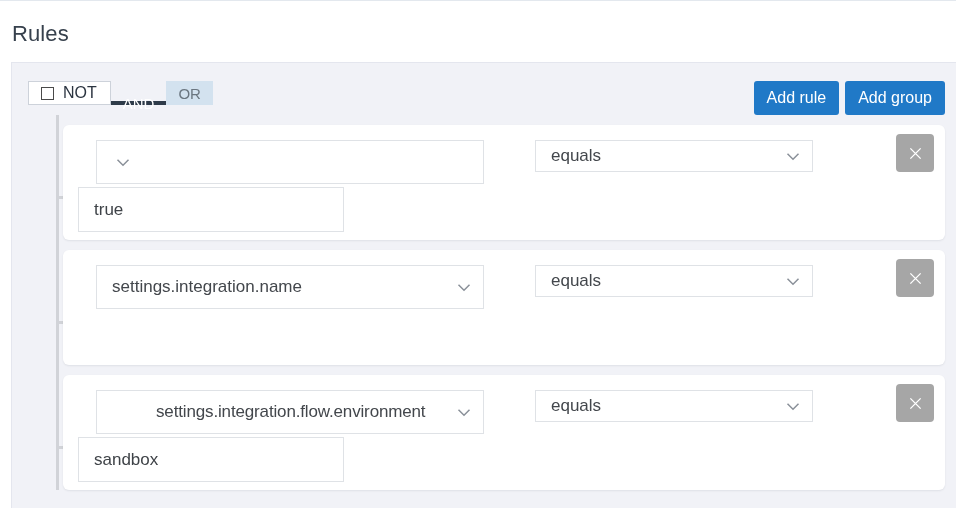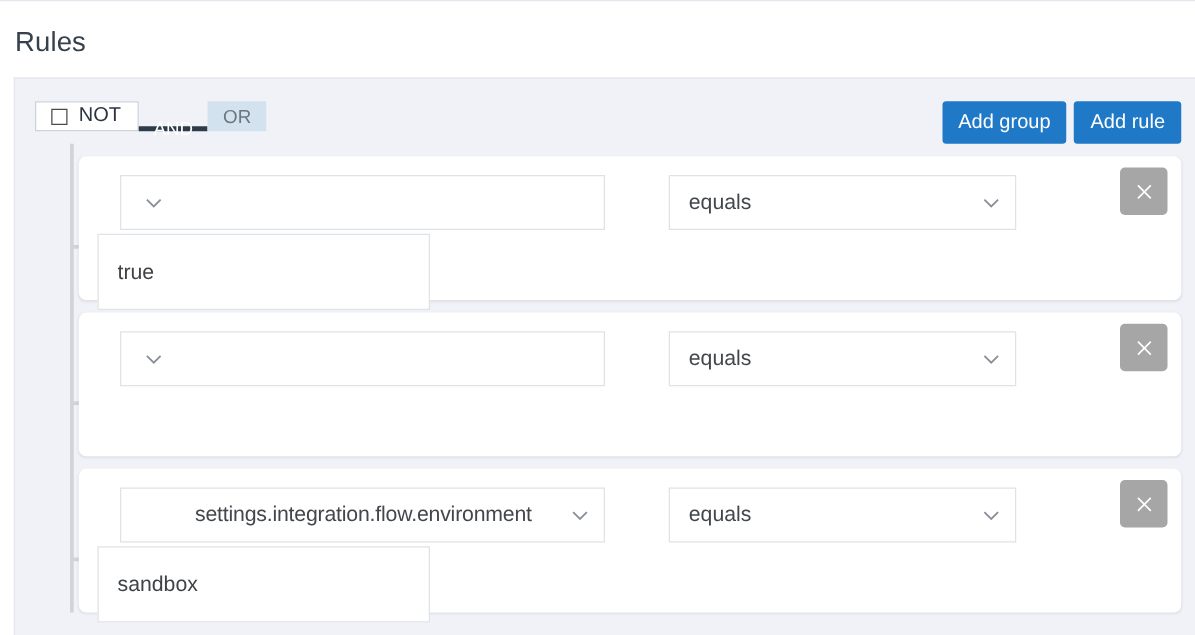--- a/index.html
+++ b/index.html
@@ -188,21 +188,21 @@
     white-space: nowrap;
     overflow: hidden;
   }
   .field-select.tight .sel-text { letter-spacing: -0.15px; margin-left: 44px; }
 
   .op-select {
     position: absolute;
     left: 472px;
     top: 15px;
     width: 278px;
-    height: 44px;
+    height: 32px;
     background: #ffffff;
     border: 1px solid #dfe2e6;
     display: flex;
     align-items: center;
     padding: 0 8px 0 15px;
     cursor: pointer;
   }
   .op-select .sel-text {
     flex: 1 1 auto;
     font-size: 17px;
@@ -216,21 +216,21 @@
     width: 22px;
     height: 22px;
     display: block;
   }
 
   .value-input {
     position: absolute;
     left: 15px;
     top: 62px;
     width: 266px;
-    height: 61px;
+    height: 45px;
     background: #ffffff;
     border: 1px solid #dfe2e6;
     font-family: "Liberation Sans", sans-serif;
     font-size: 17px;
     color: #3f4348;
     padding: 0 12px 0 15px;
     outline: none;
   }
 
   .del-btn {
@@ -269,22 +269,22 @@
         </div>
         <div class="btn-andor btn-and">
           <span>AND</span>
         </div>
         <div class="btn-andor btn-or">
           <span>OR</span>
         </div>
       </div>
 
       <div class="header-actions">
+        <button class="btn-blue">Add rule</button>
         <button class="btn-blue">Add group</button>
-        <button class="btn-blue">Add rule</button>
       </div>
     </div>
 
     <div class="rule-list">
       <div class="tree-rail" style="top:-10px;height:375px;"></div>
 
       <div class="tree-branch" style="top:71px;"></div>
       <div class="tree-branch" style="top:196px;"></div>
       <div class="tree-branch" style="top:321px;"></div>
 
@@ -303,20 +303,21 @@
         <input class="value-input" type="text" value="true" style="">
         <button class="del-btn">
           <svg width="19" height="19" viewBox="0 0 24 24" fill="none" stroke="#ffffff" stroke-width="1.7">
               <path d="M5.5 5.5 L18.5 18.5 M18.5 5.5 L5.5 18.5"></path>
             </svg>
         </button>
       </div>
 
       <div class="rule-card">
         <div class="field-select">
+          <span class="sel-text">settings.integration.name</span>
           <svg class="chev" viewBox="0 0 24 24" fill="none" stroke="#8a9099" stroke-width="1.6">
               <path d="M6 9.5 L12 15.5 L18 9.5"></path>
             </svg>
         </div>
         <div class="op-select">
           <span class="sel-text">equals</span>
           <svg class="chev" viewBox="0 0 24 24" fill="none" stroke="#8a9099" stroke-width="1.6">
               <path d="M6 9.5 L12 15.5 L18 9.5"></path>
             </svg>
         </div>

